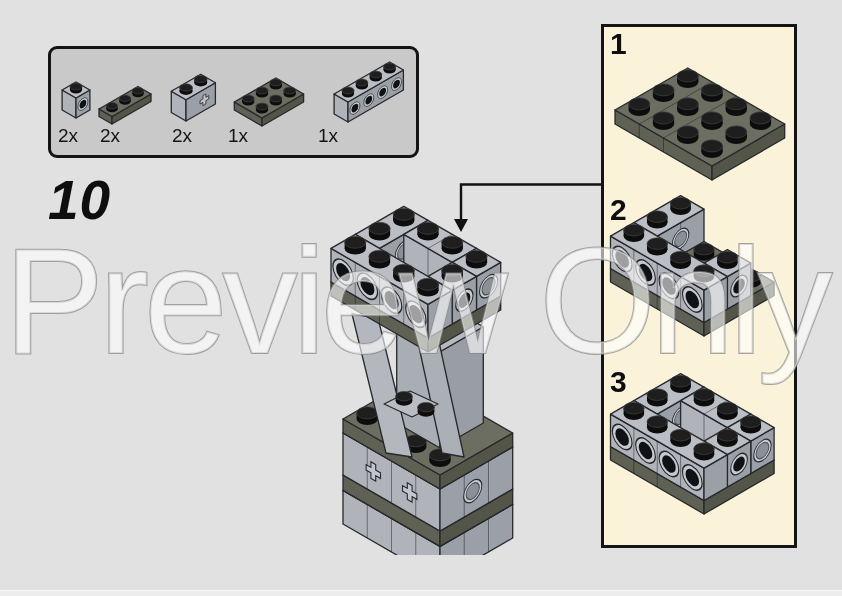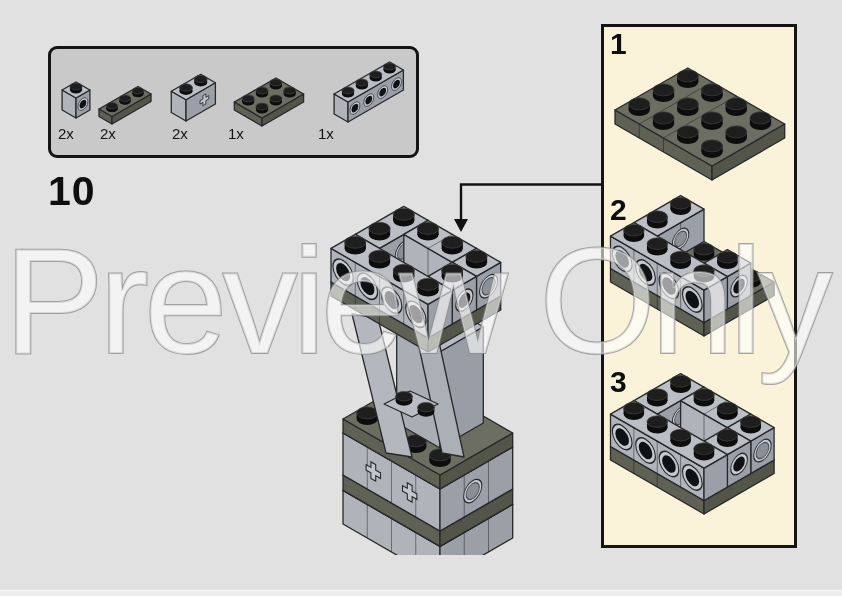--- a/index.html
+++ b/index.html
@@ -2,22 +2,22 @@
 <html><head>
 <meta charset="utf-8">
 <style>
   html,body{margin:0;padding:0;background:#e1e1e1;}
   .page{position:relative;width:842px;height:596px;background:#e1e1e1;overflow:hidden;
         font-family:"Liberation Sans",sans-serif;}
   .partsbox{position:absolute;left:48px;top:46px;width:371px;height:112px;background:#c9c9c9;
         border:3px solid #141414;border-radius:9px;box-sizing:border-box;z-index:1;}
   .panel{position:absolute;left:601px;top:24px;width:196px;height:524px;background:#fbf3d9;
         border:3px solid #141414;box-sizing:border-box;z-index:1;}
-  .count{position:absolute;top:125px;font-size:15px;color:#141414;z-index:3;}
-  .stepnum{position:absolute;left:48px;top:168px;font-size:41px;font-weight:700;color:#0e0e0e;z-index:3;letter-spacing:1px;}
+  .count{position:absolute;top:125px;font-size:19px;color:#141414;z-index:3;}
+  .stepnum{position:absolute;left:48px;top:168px;font-size:55px;font-weight:700;color:#0e0e0e;z-index:3;letter-spacing:1px;font-style:italic;}
   .sublabel{position:absolute;left:610px;font-size:30px;font-weight:700;color:#0e0e0e;z-index:3;}
   #art{position:absolute;left:0;top:0;z-index:2;}
   .wm{position:absolute;left:0;top:0;z-index:5;}
   .wm text{font-family:"Liberation Sans",sans-serif;}
   .bottomstrip{position:absolute;left:0;top:590px;width:842px;height:6px;background:#ededed;
         border-top:1px solid #f8f8f8;z-index:4;}
 </style>
 </head>
 <body>
 

